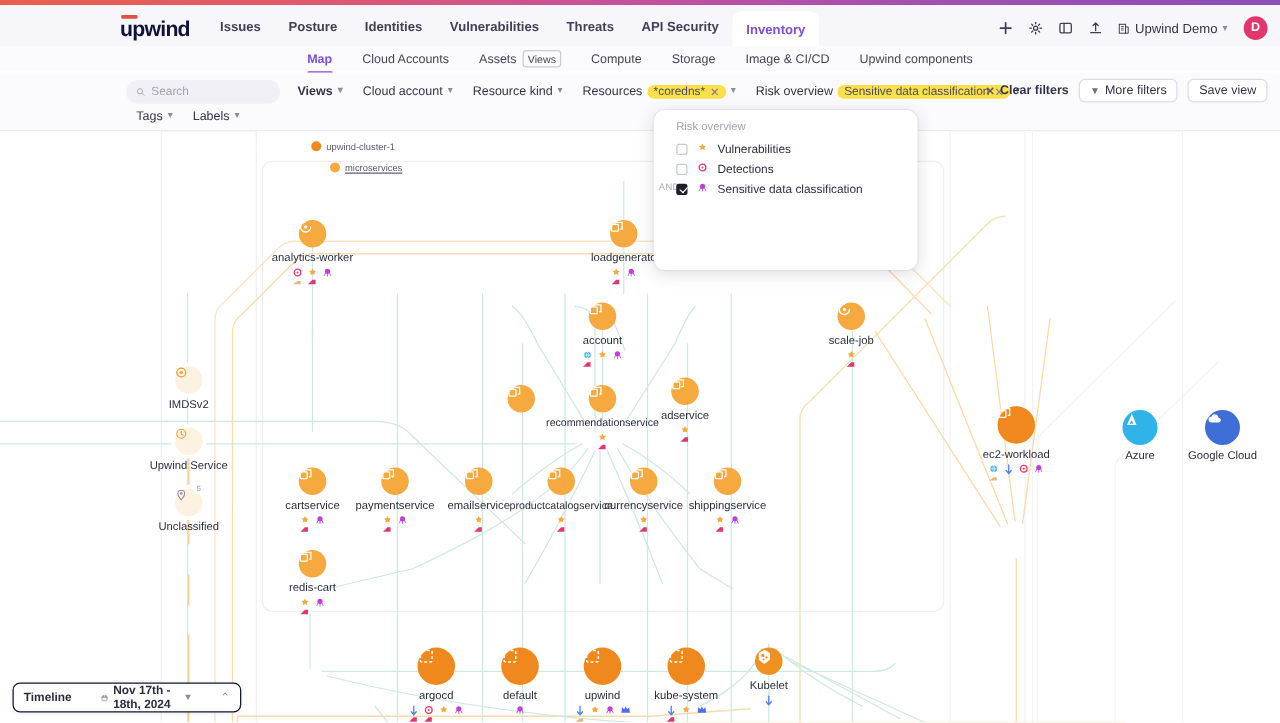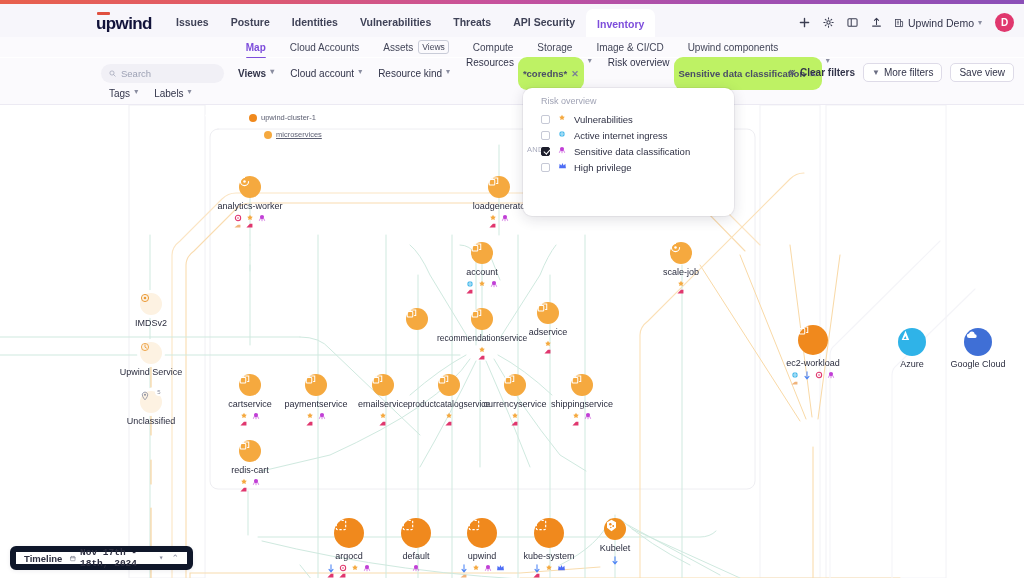--- a/index.html
+++ b/index.html
@@ -89,22 +89,22 @@
 
   .filters-row1 { position: absolute; left: 230px; top: 6px; display: flex; align-items: center; height: 19px; gap: 0px; }
   .filters-row2 { position: absolute; left: 101px; top: 27px; display: flex; align-items: center; height: 17px; gap: 0px; }
   .filter-item {
     display: flex; align-items: flex-start; gap: 4px;
     font-size: 10px; color: #32344a; padding: 0 8px; cursor: pointer; white-space: nowrap;
   }
   .filter-item.bold { font-weight: 700; }
   .chev { color: #8a8da0; font-size: 8px; line-height:8px; }
   .pill {
-    background: #bef264; color: #4a4d66; border-radius: 9px;
-    padding: 11px 5px; font-size: 9.5px; display: inline-flex; align-items: center; gap: 4px; font-weight: bold;
+    background: #fde047; color: #4a4d66; border-radius: 9px;
+    padding: 0 5px; font-size: 9.5px; display: inline-flex; align-items: center; gap: 4px;
   }
   .pill .x { color: #7a7e95; font-size: 9px; cursor: pointer; }
 
   .rightfilters { position: absolute; right: 10px; top: 5px; display: flex; align-items: center; gap: 8px; }
   .clear-filters {
     display: flex; align-items: center; gap: 4px;
     font-size: 10px; color: #32344a; font-weight: 600; cursor: pointer;
   }
   .btn-outline {
     border: 1px solid #dedbe8; border-radius: 5px; background: #fff;
@@ -164,40 +164,40 @@
   .node .lbl.small { font-size: 8.5px; }
   .risks {
     margin-top: 2px; display: flex; align-items: flex-start; justify-content: center; gap: 4px;
     height: 16px;
   }
   .risk { position: relative; width: 8px; height: 8px; }
   .risk svg { display:block; }
   .risk .sub { position: absolute; left: 0px; top: 9px; }
 
   .grp-label {
-    position: absolute; display: flex; align-items: flex-end; gap: 4px;
+    position: absolute; display: flex; align-items: flex-start; gap: 4px;
     font-size: 7.5px; color: #5c5f72; white-space: nowrap; padding-left: 45px;
   }
   .grp-dot { width: 8px; height: 8px; border-radius: 50%; display:flex; align-items:center; justify-content:center;}
 
   .badge-sup {
     position: absolute; right: -1px; top: -3px; font-size: 6px; color: #8b8e9f;
     background:#fff; border-radius:50%; width:8px; height:8px; line-height:8px; text-align:center;
   }
 
   
   .timeline {
     position: absolute; left: 10px; bottom: 8px; width: 183px; height: 24px;
-    background: #fff; border: 6px solid #0f172a; border-radius: 6px;
+    background: #fff; border: 1px solid #0f172a; border-radius: 6px;
     box-shadow: 0 1px 4px rgba(40,35,70,.08);
-    display: flex; align-items: center; padding: 0 8px; gap: 8px;
+    display: flex; align-items: center; padding: 0 8px; gap: 24px;
     font-size: 9.5px; color: #2b2d3f;
   }
   .timeline .tl-label { font-weight: 700; }
-  .timeline .tl-date { display:flex; align-items:center; gap:4px; font-weight:600; cursor:pointer;font-family:Liberation Mono, monospace; }
+  .timeline .tl-date { display:flex; align-items:center; gap:4px; font-weight:600; cursor:pointer; }
   .timeline .tl-collapse { margin-left: auto; color: #8a8da0; cursor:pointer; font-size:9px;}
 </style>
 </head>
 <body>
 
 <div id="app">
 
   <div class="top-stripe"></div>
 
   <div class="header">
@@ -1034,36 +1034,29 @@
         <div class="dd-row">
           <span class="cb"></span>
           <span class="dd-ico"><svg width="8" height="8" viewBox="0 0 12 12">
               <path d="M6 1.2l1.4 2.6 2.8.4-2 2 .5 2.8L6 7.7 3.3 9l.5-2.8-2-2 2.8-.4z" fill="#f5a93f"></path>
             </svg></span>
           <span>Vulnerabilities</span>
         </div>
         <div class="dd-row">
           <span class="cb"></span>
           <span class="dd-ico"><svg width="8" height="8" viewBox="0 0 12 12">
-              <circle cx="6" cy="6" r="4" fill="#3fb6ea"></circle>
-              <path d="M2.4 6h7.2M6 2.2c1.6 1.6 1.6 6 0 7.6M6 2.2c-1.6 1.6-1.6 6 0 7.6" stroke="#fff" stroke-width="0.7" fill="none"></path>
+              <circle cx="6" cy="6" r="4" fill="none" stroke="#e0376e" stroke-width="1.6"></circle>
+              <circle cx="6" cy="6" r="1.2" fill="#e0376e"></circle>
             </svg></span>
-          <span>Active internet ingress</span>
+          <span>Detections</span>
         </div>
         <div class="dd-row">
           <span class="cb checked"></span>
           <span class="dd-ico"><svg width="8" height="8" viewBox="0 0 12 12">
               <circle cx="6" cy="4.6" r="3.1" fill="#c13fd6"></circle>
               <path d="M3.6 6.6L2.2 9.6M8.4 6.6l1.4 3M6 7.8v2.4" stroke="#c13fd6" stroke-width="1" stroke-linecap="round"></path>
             </svg></span>
           <span>Sensitive data classification</span>
         </div>
-        <div class="dd-row">
-          <span class="cb"></span>
-          <span class="dd-ico"><svg width="9" height="8" viewBox="0 0 13 12">
-              <path d="M1.4 9.2L2.2 2.8l2.6 2.4L6.5 1.6l1.7 3.6 2.6-2.4.8 6.4z" fill="#4d6df5"></path>
-            </svg></span>
-          <span>High privilege</span>
-        </div>
       </div>
   </div>
 
 </div>
 
 </body></html>

